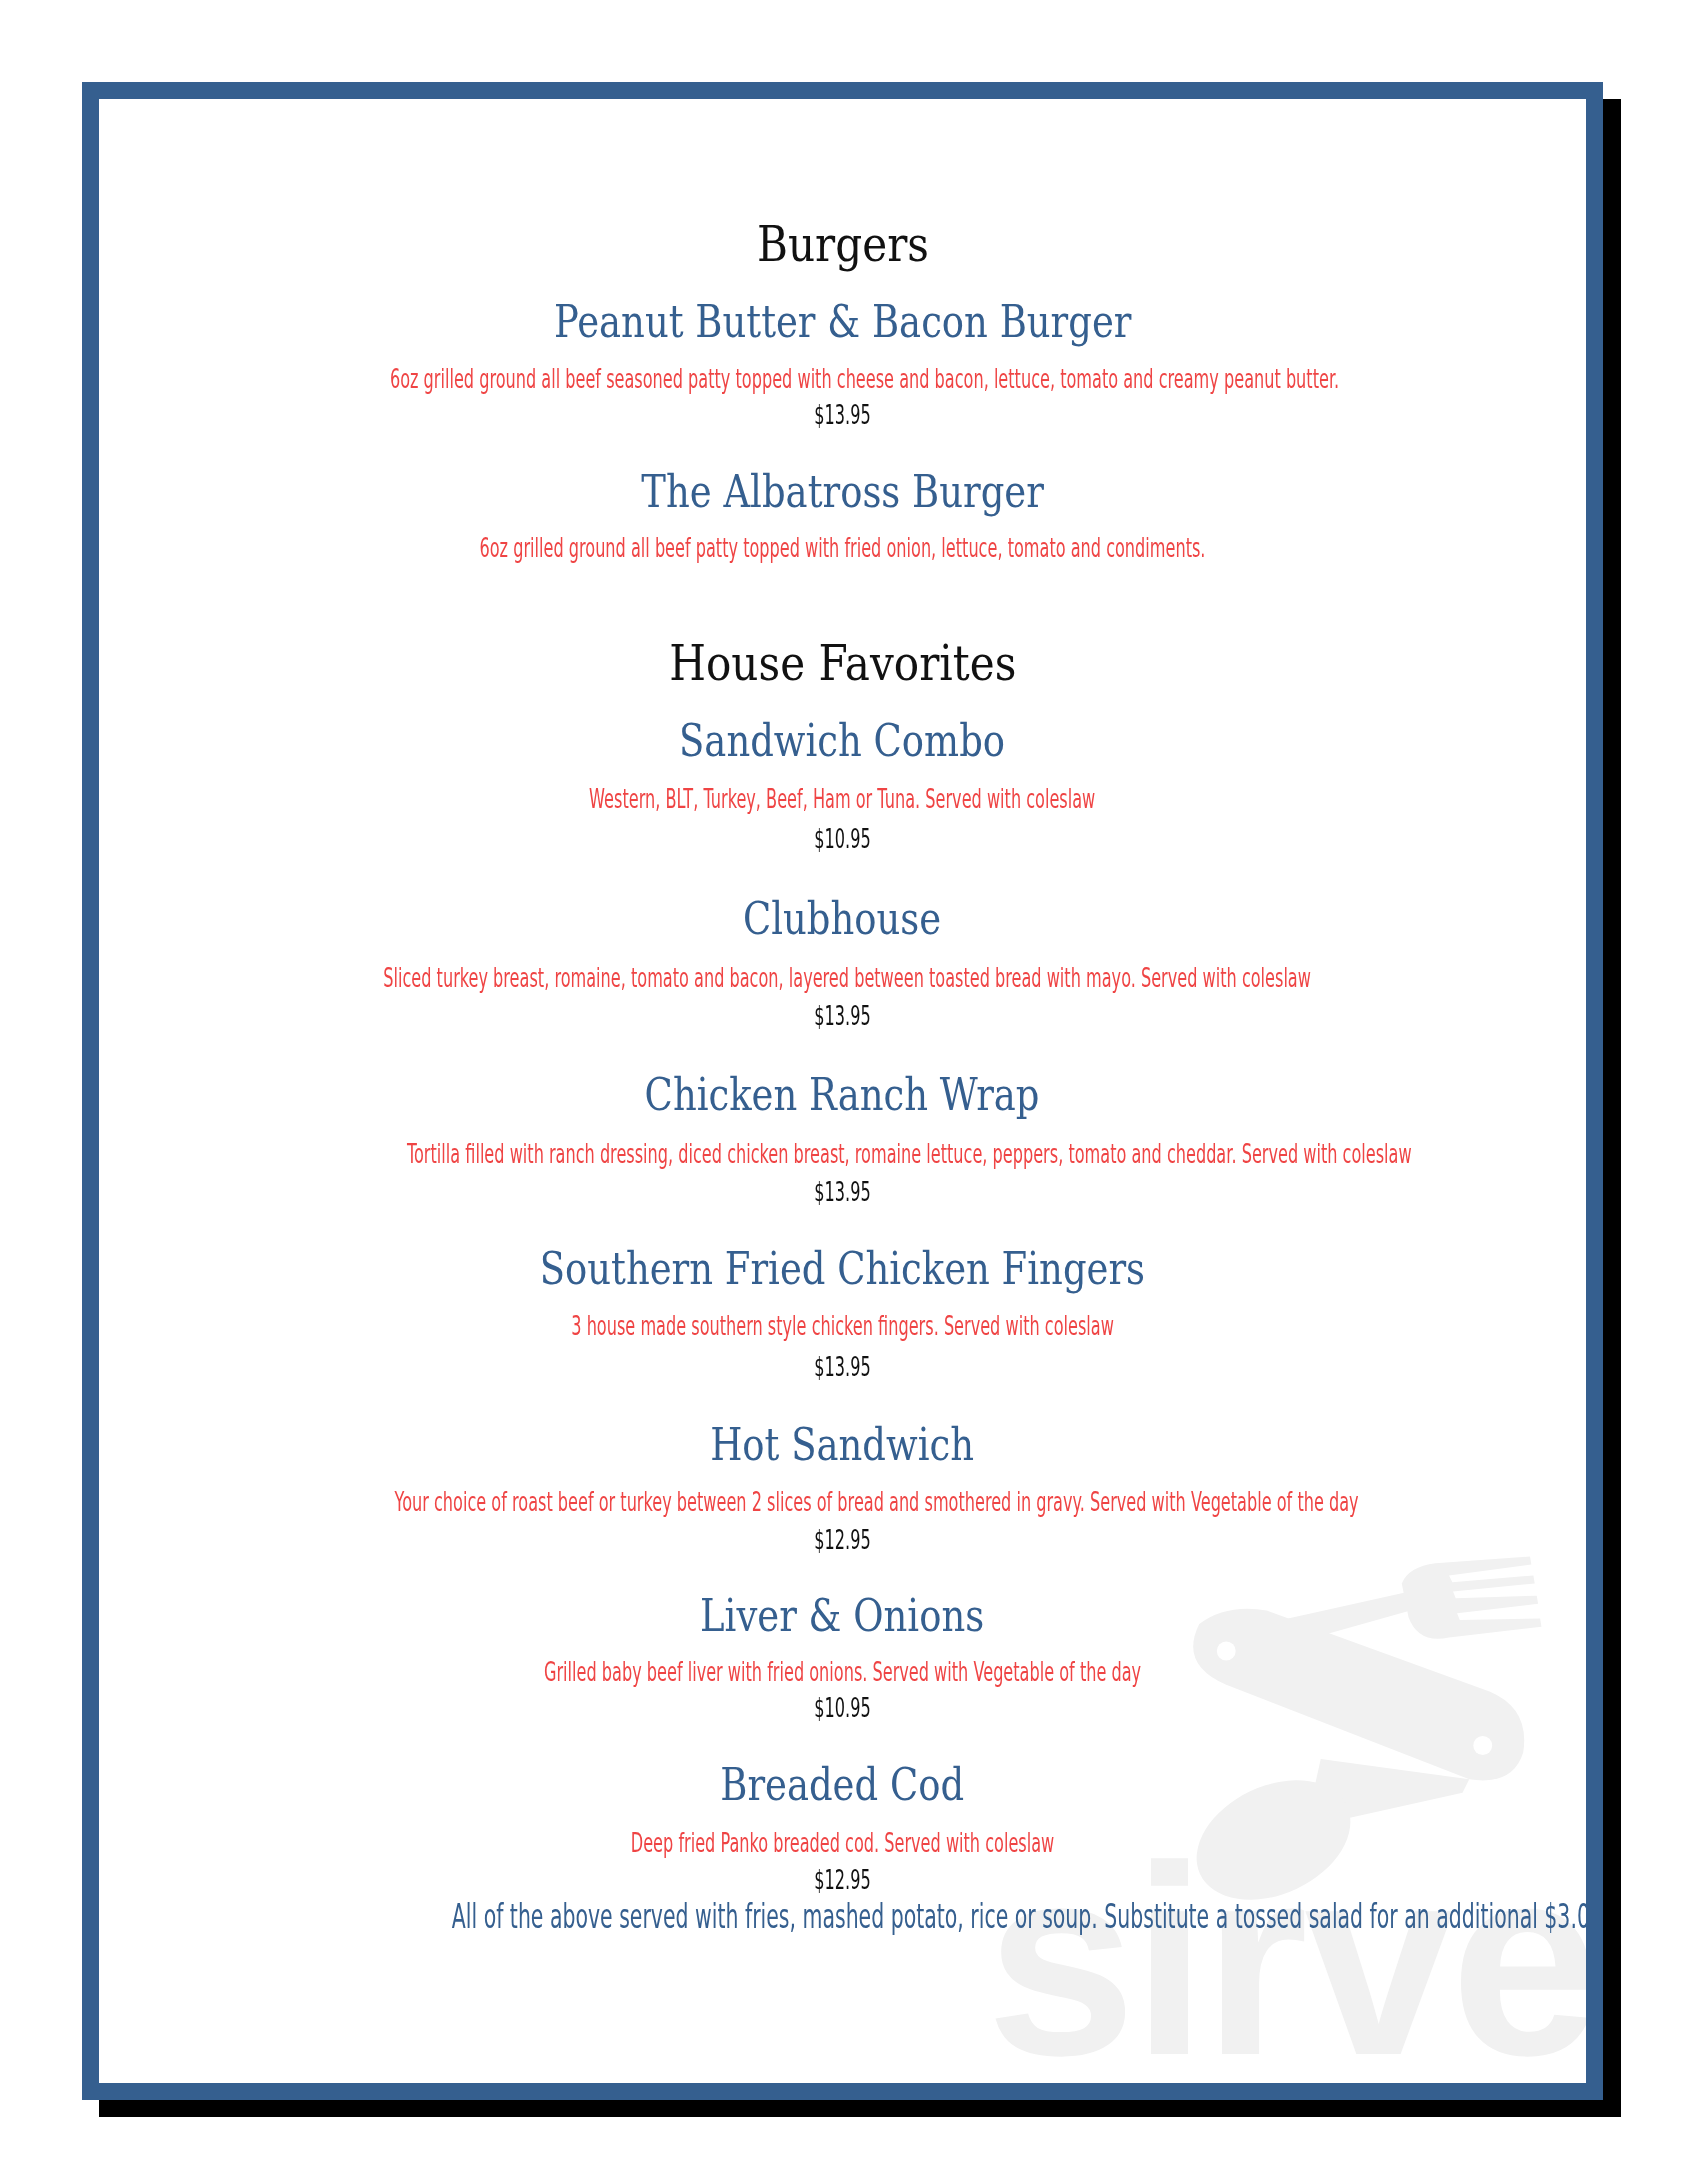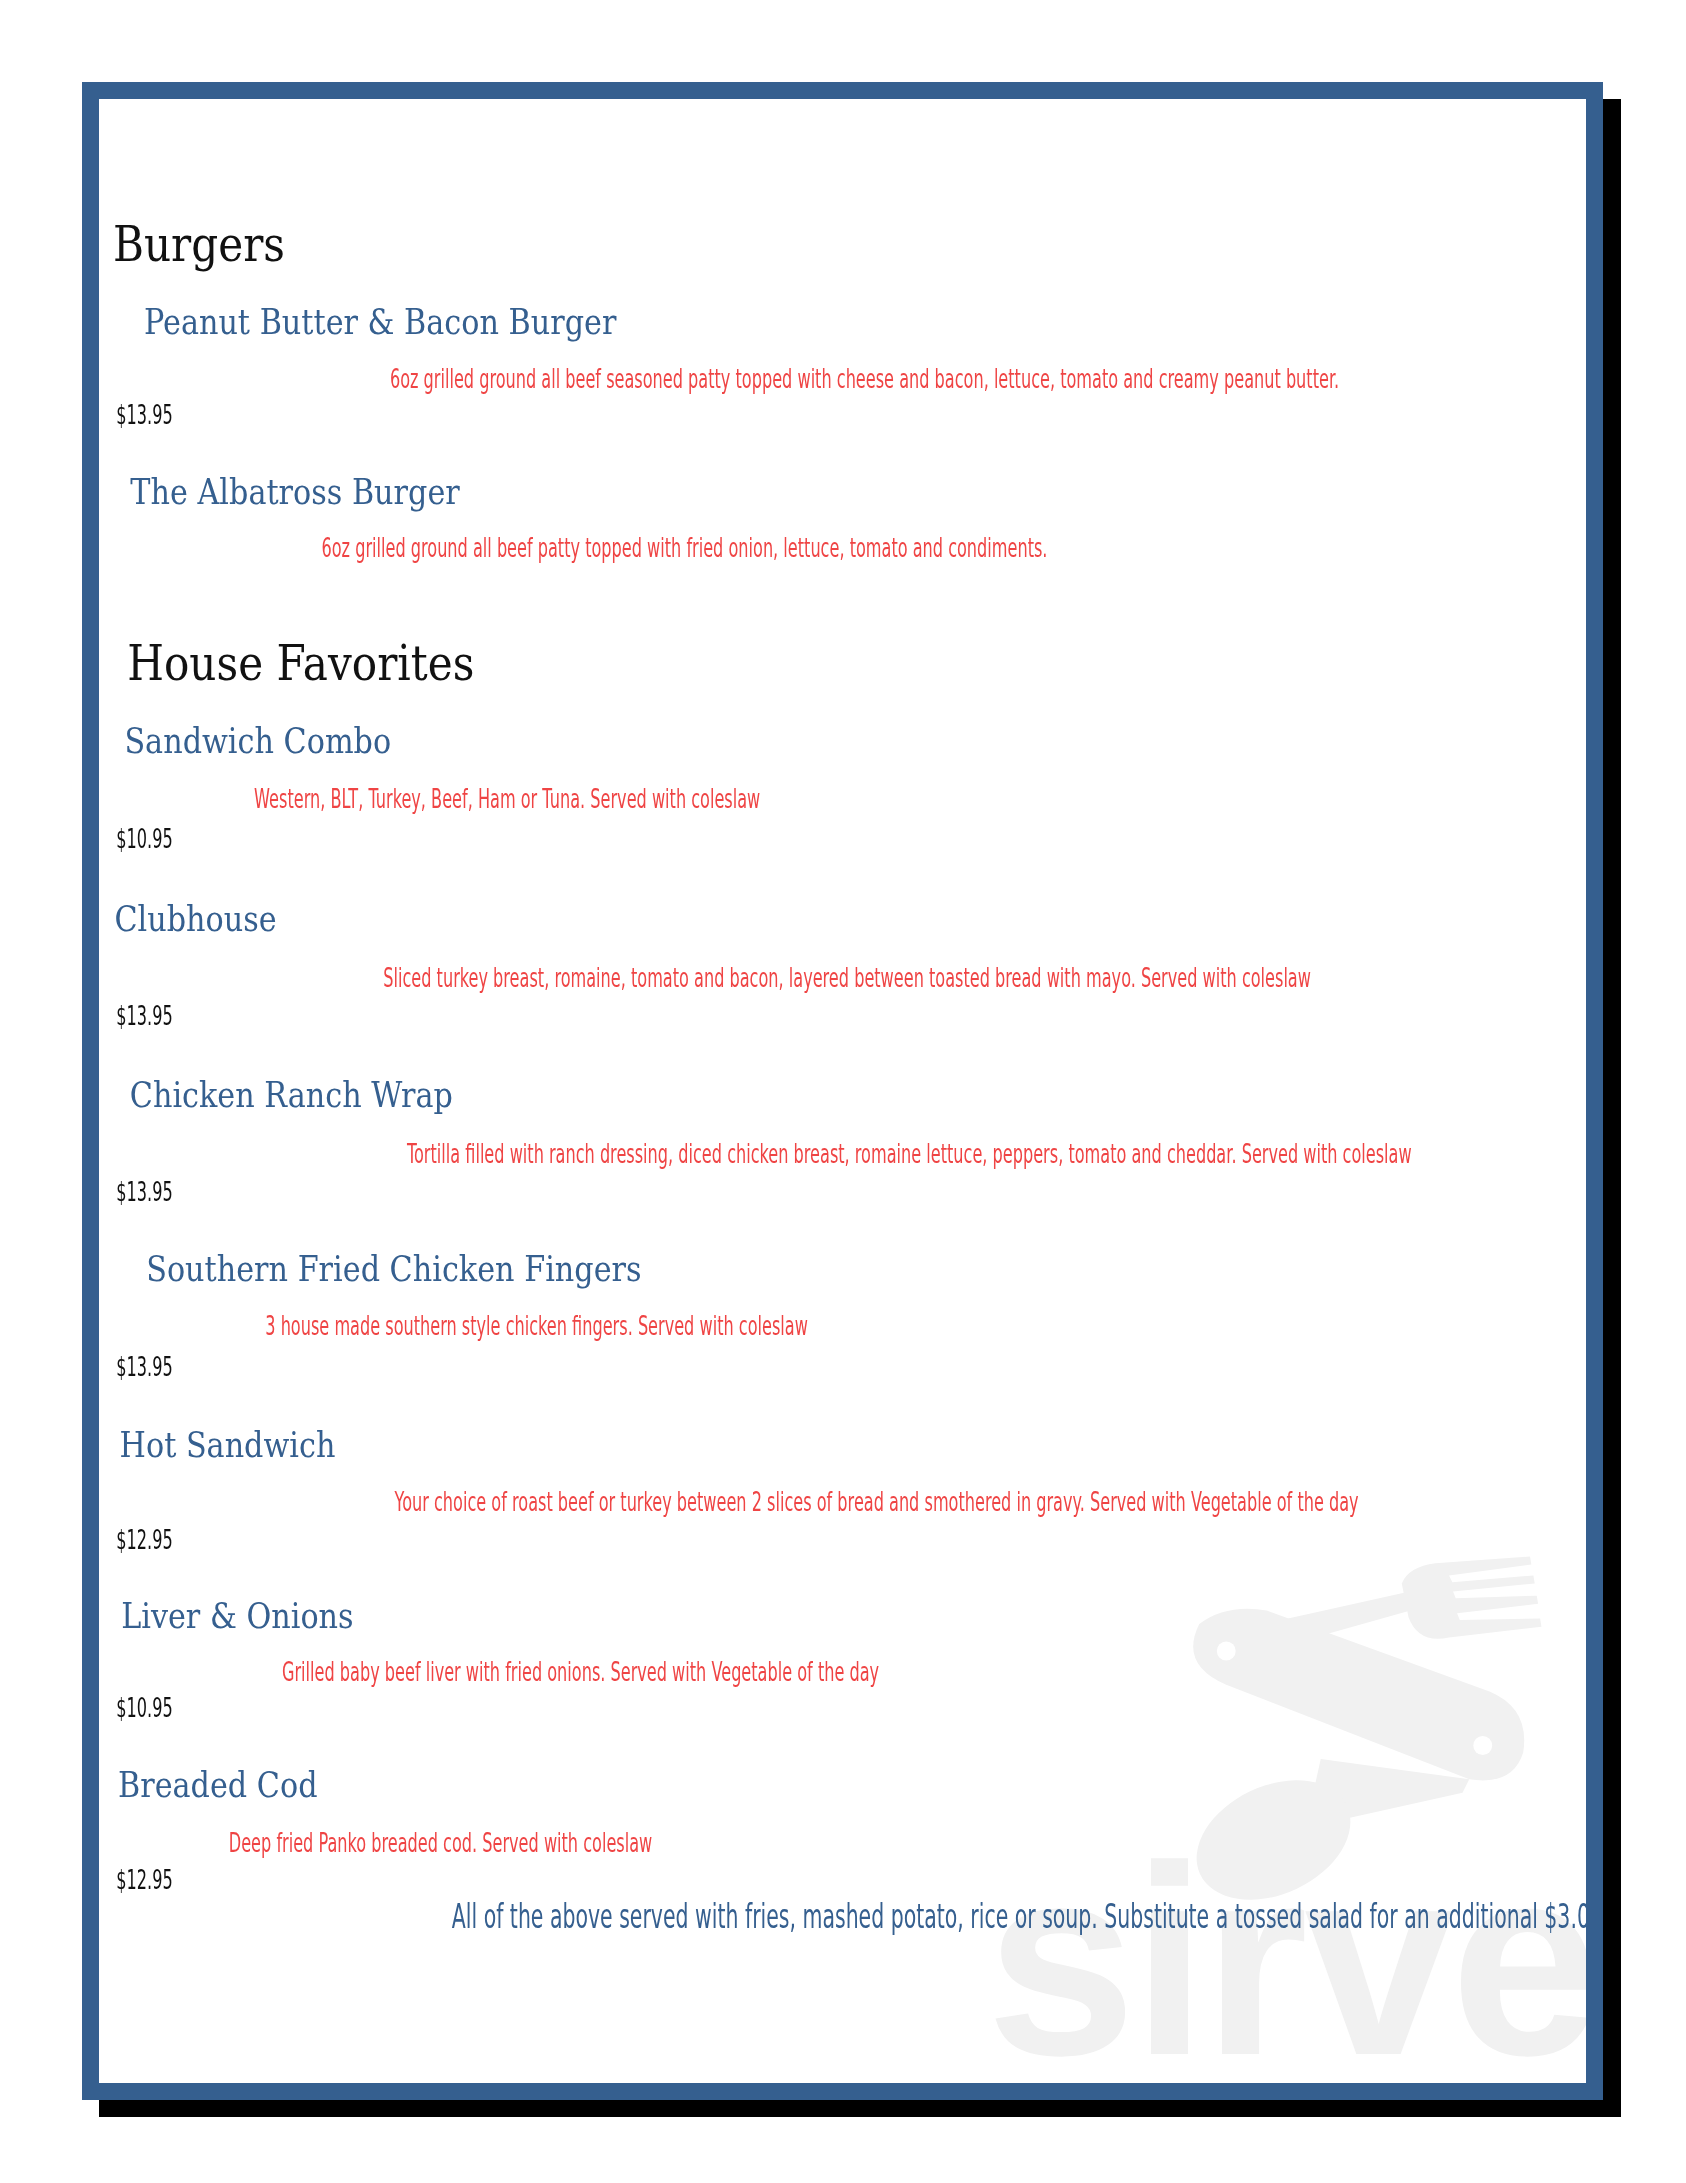--- a/index.html
+++ b/index.html
@@ -50,38 +50,39 @@
     font-size: 270px;
     line-height: 270px;
     color: #f1f1f1;
     letter-spacing: -4px;
     white-space: nowrap;
   }
   .line {
     position: absolute;
     left: 0;
     width: 100%;
+    text-align: center;
     white-space: nowrap;
   }
   .line > span {
     display: inline-block;
   }
   .section-heading {
     font-family: "DejaVu Serif", serif;
     color: #111111;
     font-size: 49px;
     line-height: 61px;
   }
   .section-heading > span {
     transform: scaleX(0.86);
   }
   .item-title {
     font-family: "DejaVu Serif", serif;
     color: #355f8f;
-    font-size: 36px;
+    font-size: 44px;
     line-height: 54px;
   }
   .item-title > span {
     transform: scaleX(0.84);
   }
   .item-desc {
     font-family: "DejaVu Sans", sans-serif;
     color: #ef4444;
     font-size: 26px;
     line-height: 34px;

